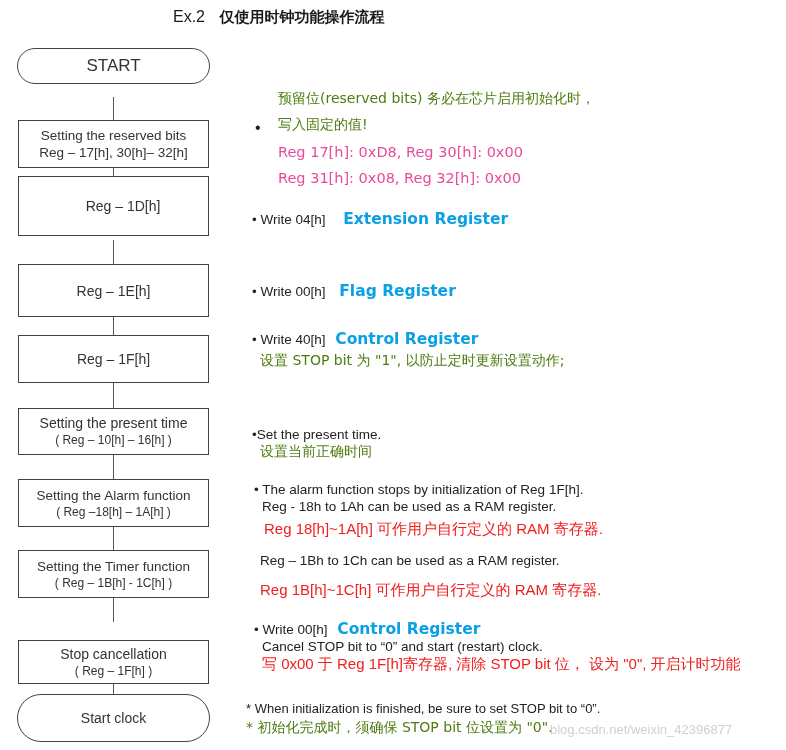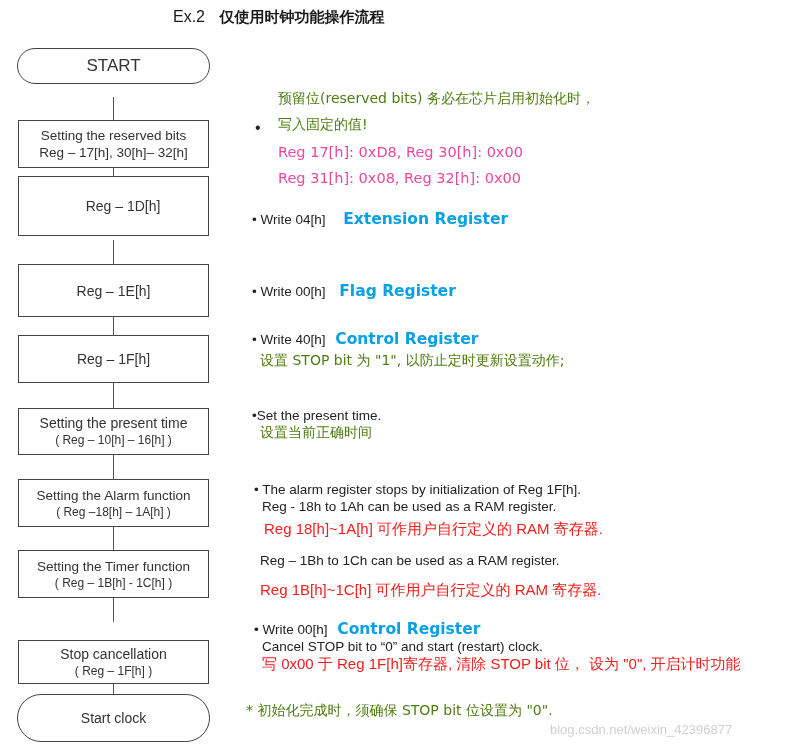--- a/index.html
+++ b/index.html
@@ -111,42 +111,43 @@
 </div>
 
 <div class="note" style="left:252px;top:331px;">
   <div>
     <span>• Write 40[h]</span>
     <span class="blue" style="margin-left:6px;">Control Register</span>
   </div>
   <div class="cnred" style="padding-left:8px;margin-top:4px;">设置 STOP bit 为 "1", 以防止定时更新设置动作;</div>
 </div>
 
-<div class="note" style="left:252px;top:407px;">
+<div class="note" style="left:252px;top:426px;">
   <div>•Set the present time.</div>
   <div class="cnred" style="padding-left:8px;">设置当前正确时间</div>
 </div>
 
 <div class="note" style="left:254px;top:481px;">
-  <div>• The alarm register stops by initialization of Reg 1F[h].</div>
+  <div>• The alarm function stops by initialization of Reg 1F[h].</div>
   <div style="padding-left:8px;">Reg - 18h to 1Ah can be used as a RAM register.</div>
   <div class="red" style="padding-left:10px;margin-top:5px;font-size:15px;">Reg 18[h]~1A[h] 可作用户自行定义的 RAM 寄存器.</div>
 </div>
 
 <div class="note" style="left:254px;top:552px;">
   <div style="padding-left:6px;">Reg – 1Bh to 1Ch can be used as a RAM register.</div>
   <div class="red" style="padding-left:6px;margin-top:12px;font-size:15px;">Reg 1B[h]~1C[h] 可作用户自行定义的 RAM 寄存器.</div>
 </div>
 
 <div class="note" style="left:254px;top:621px;">
   <div>
     <span>• Write 00[h]</span>
     <span class="blue" style="margin-left:6px;">Control Register</span>
   </div>
   <div style="padding-left:8px;">Cancel STOP bit to “0” and start (restart) clock.</div>
   <div class="red" style="padding-left:8px;font-size:15px;">写 0x00 于 Reg 1F[h]寄存器, 清除 STOP bit 位， 设为 "0", 开启计时功能</div>
 </div>
 
 <div class="note" style="left:246px;top:700px;">
+  <div style="font-size:13px;">* When initialization is finished, be sure to set STOP bit to “0”.</div>
   <div class="cnred" style="margin-top:2px;">* 初始化完成时，须确保 STOP bit 位设置为 "0".</div>
 </div>
 
 <div class="watermark">blog.csdn.net/weixin_42396877</div>
 
 </body></html>

